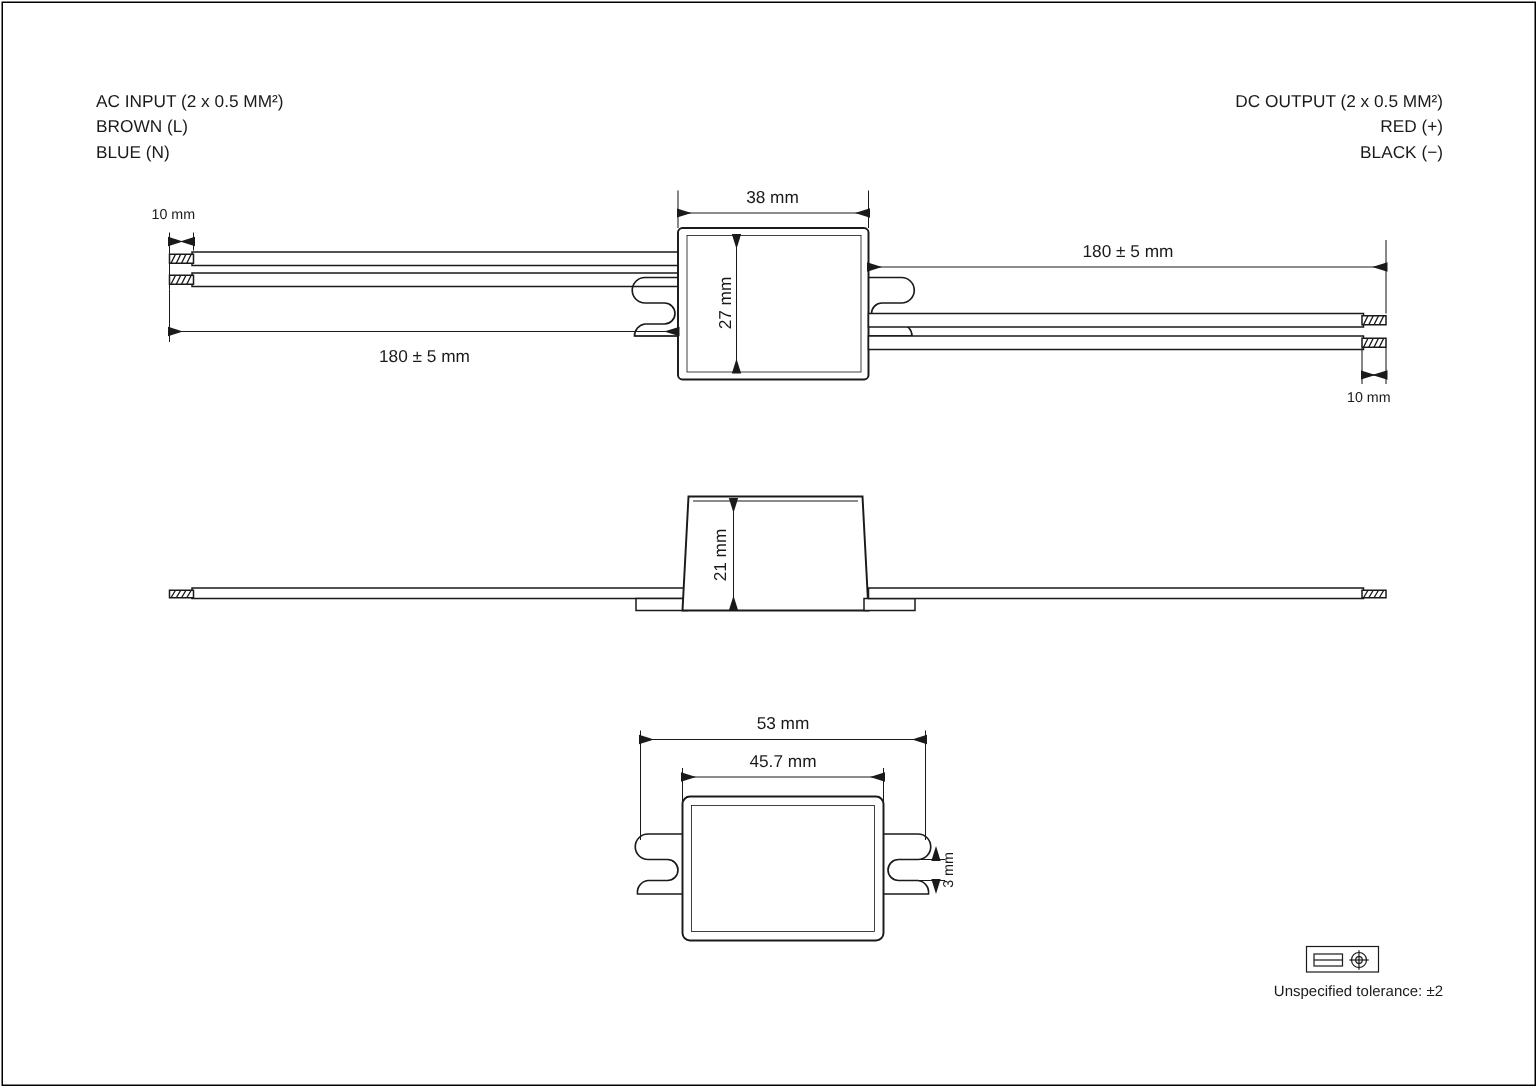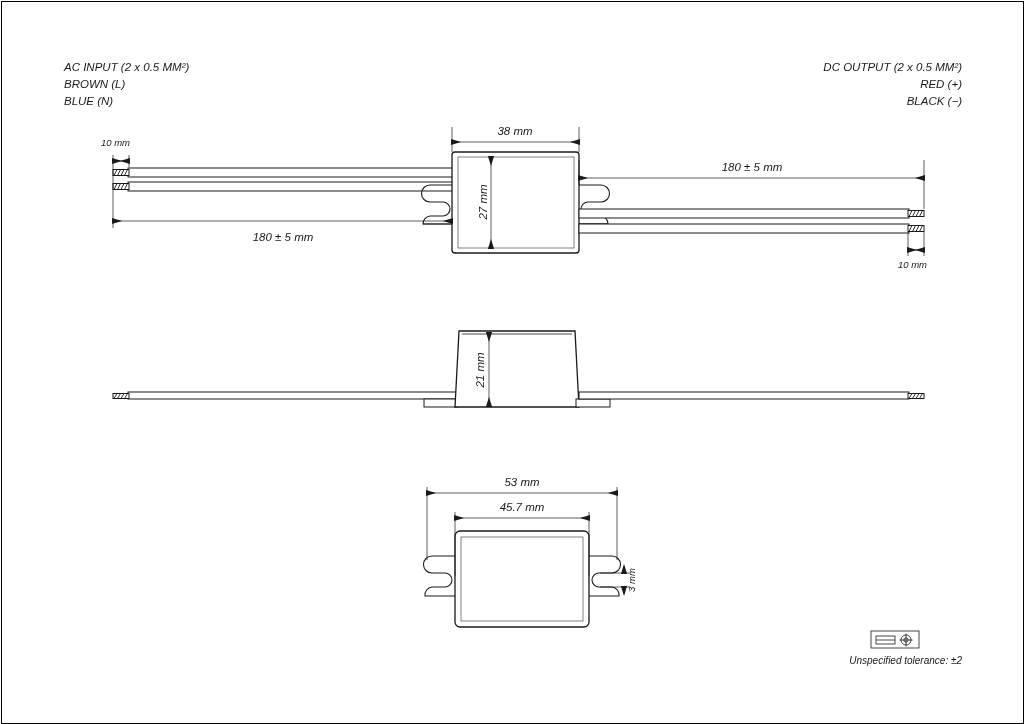--- a/index.html
+++ b/index.html
@@ -14,21 +14,20 @@
     font-family: "Liberation Sans", sans-serif;
     color: #1a1a1a;
     overflow: hidden;
   }
   #drawing-root {
     position: absolute;
     left: 0;
     top: 0;
     width: 860px;
     height: 724px;
-    font-style: italic;
   }
   .page-border {
     position: absolute;
     left: 0.5px;
     top: 0.5px;
     width: 1023px;
     height: 723px;
     border: 1px solid #000000;
     box-sizing: border-box;
     pointer-events: none;

